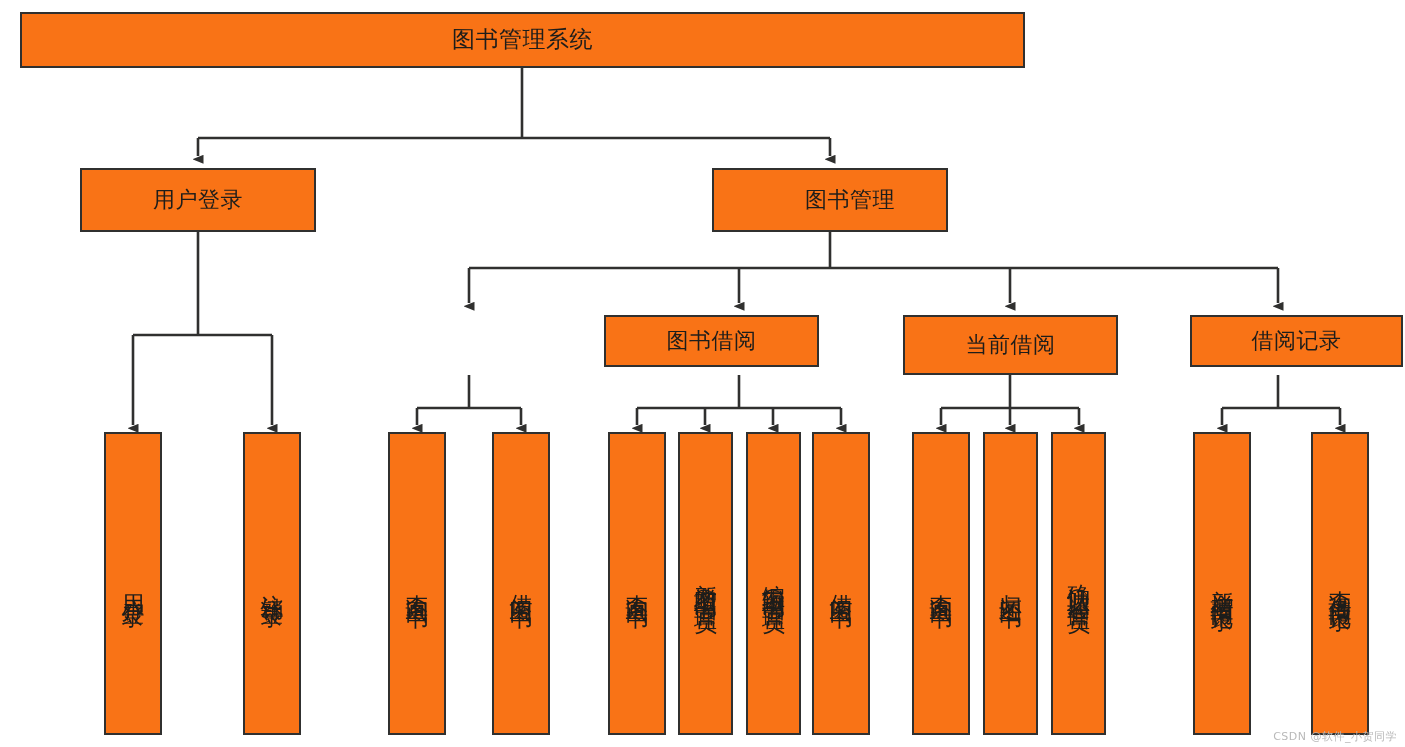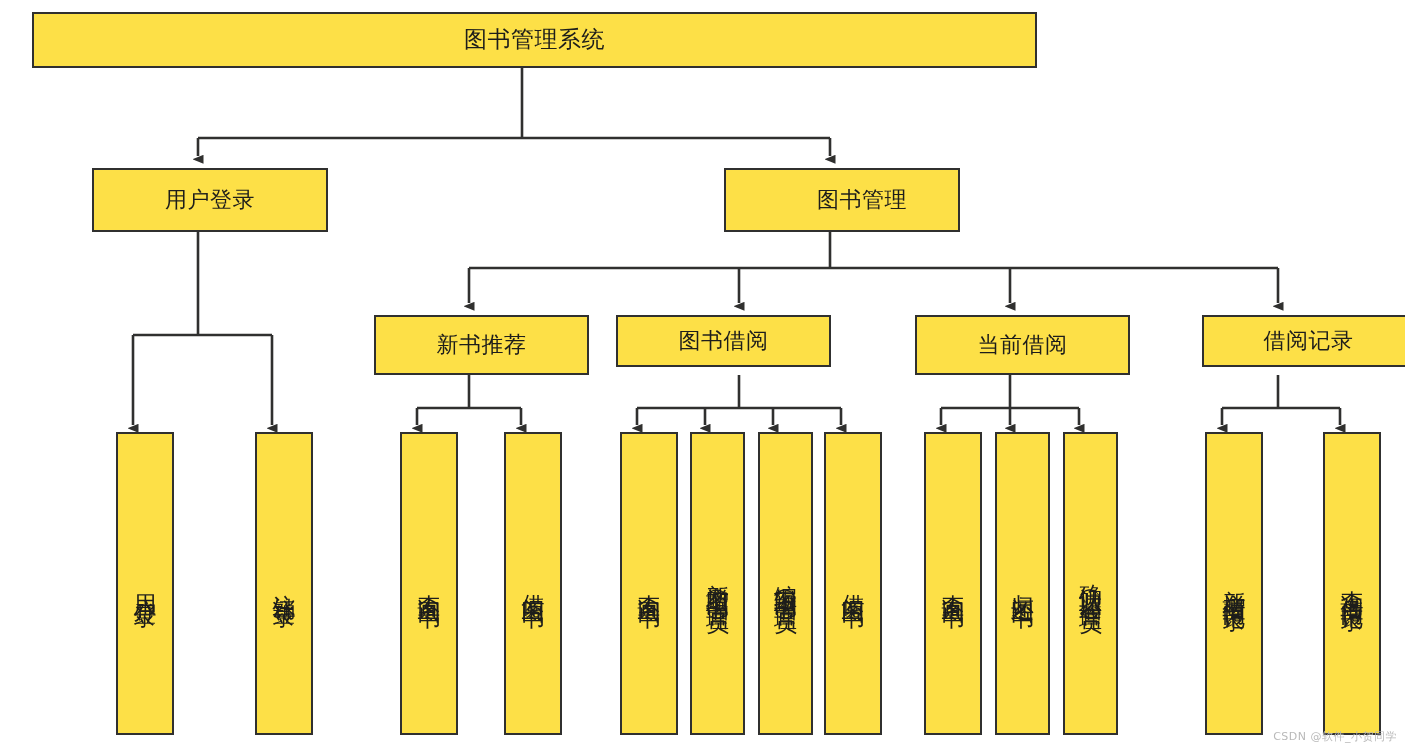--- a/index.html
+++ b/index.html
@@ -22,28 +22,27 @@
     position: absolute;
     left: 0;
     top: 0;
     width: 1405px;
     height: 747px;
     pointer-events: none;
   }
   .node {
     position: absolute;
     box-sizing: border-box;
-    background: #fde047;
+    background: #f97316;
     border: 2px solid #30302f;
     display: flex;
     align-items: center;
     justify-content: center;
     color: #1d1d1b;
     z-index: 2;
-    margin-left: 12px;
   }
   .node .lbl {
     line-height: 1.12;
     text-align: center;
     letter-spacing: 0.5px;
   }
   
   .lvl0 .lbl { font-size: 23px; }
   
   .lvl1 .lbl, .lvl2 .lbl { font-size: 22px; }
@@ -128,23 +127,20 @@
   </div>
 
   <div class="node lvl1" style="left:80px; top:168px; width:236px; height:64px;">
     <span class="lbl">用户登录</span>
   </div>
 
   <div class="node lvl1" style="left:712px; top:168px; width:236px; height:64px;padding-left:40px;">
     <span class="lbl">图书管理</span>
   </div>
 
-  <div class="node lvl2" style="left:362px; top:315px; width:215px; height:60px;">
-    <span class="lbl">新书推荐</span>
-  </div>
 
   <div class="node lvl2" style="left:604px; top:315px; width:215px; height:52px;">
     <span class="lbl">图书借阅</span>
   </div>
 
   <div class="node lvl2" style="left:903px; top:315px; width:215px; height:60px;font-family:Liberation Serif, serif;">
     <span class="lbl">当前借阅</span>
   </div>
 
   <div class="node lvl2" style="left:1190px; top:315px; width:213px; height:52px;">

